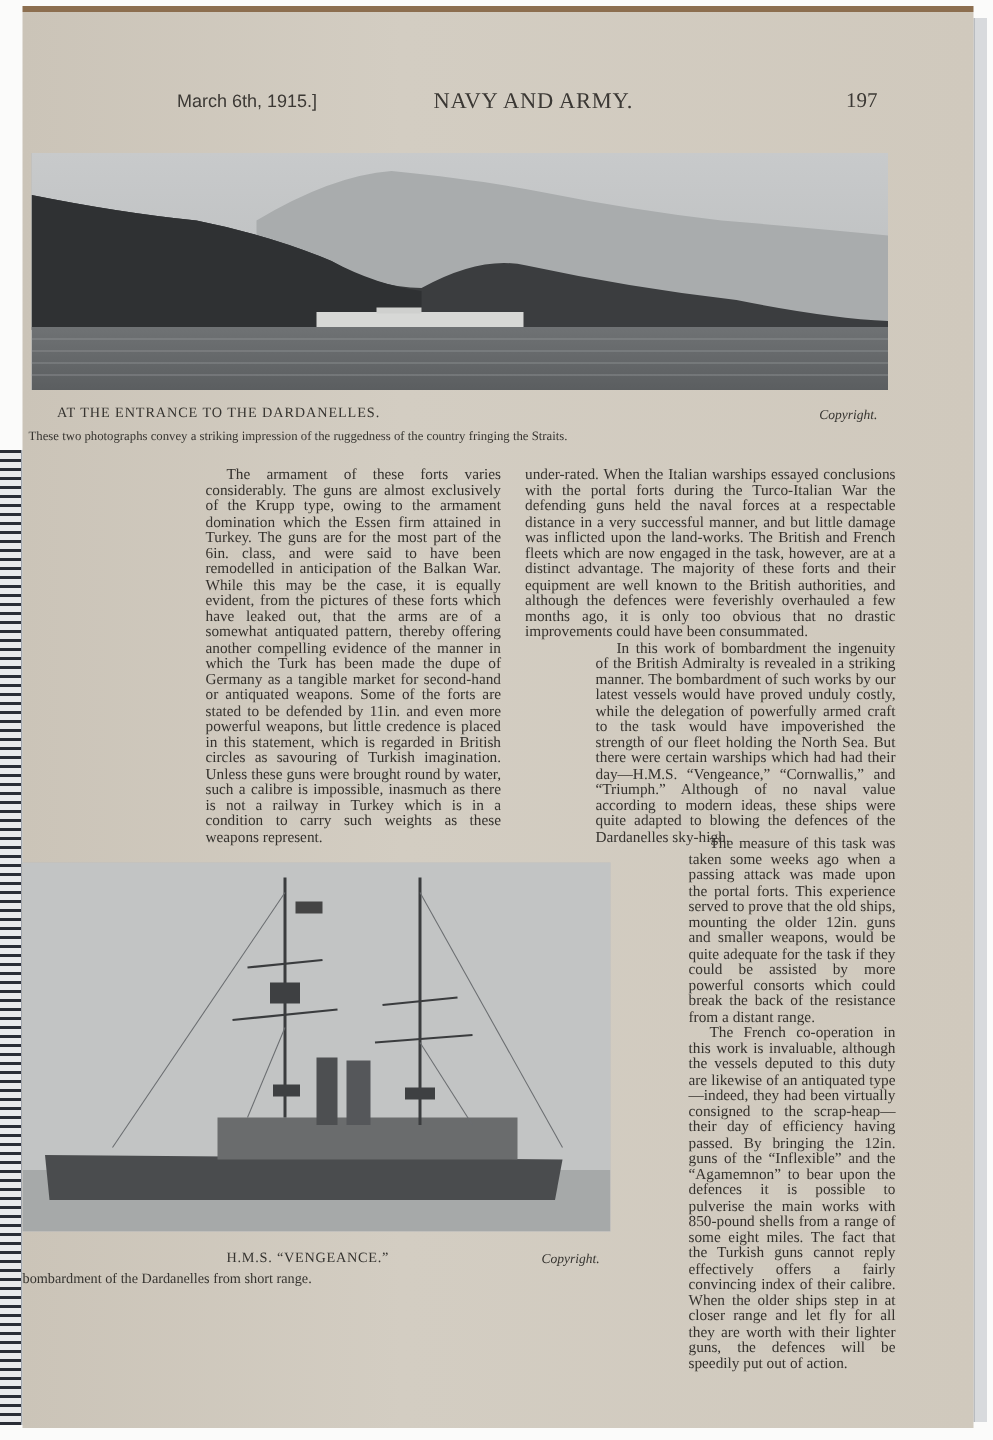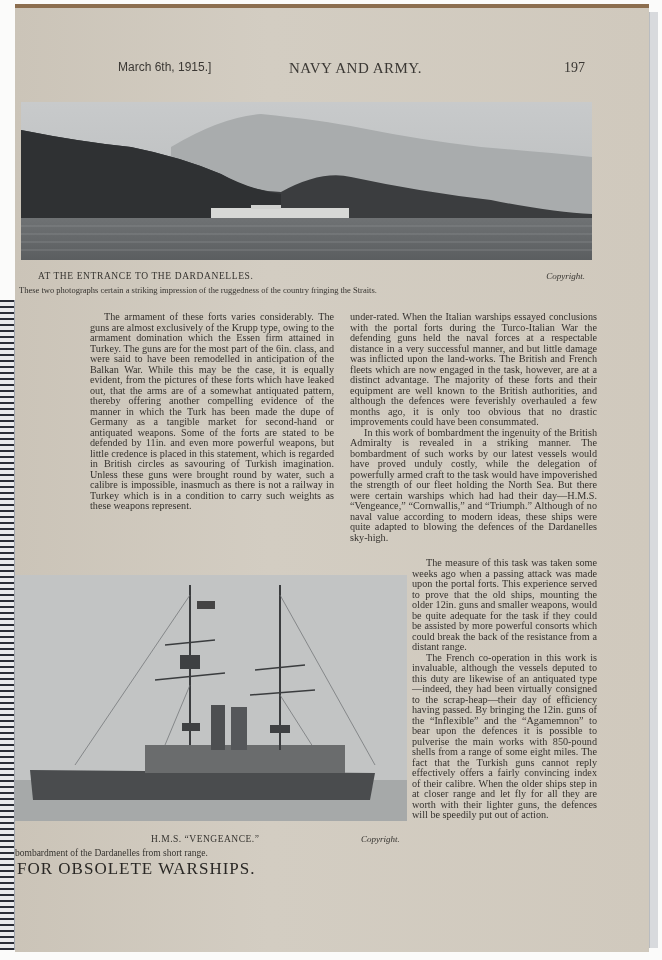--- a/index.html
+++ b/index.html
@@ -36,21 +36,21 @@
   .cap1 { position: absolute; left: 4px; top: 263px; width: 572px; color: #35332f; }
   .cap1 .heading { font-family: "Liberation Serif", serif; font-size: 9.5px; letter-spacing: 0.6px; margin-left: 19px; }
   .cap1 .copy { position: absolute; right: 6px; top: 0; font-style: italic; font-size: 9px; font-family: "Liberation Serif", serif; }
   .cap1 .sub { margin-top: 4px; font-size: 8.5px; font-family: "Liberation Serif", serif; }
 
   .col {
     position: absolute; font-family: "Liberation Serif", serif; font-size: 10.2px; line-height: 10.5px;
     color: #34312d; text-align: justify;
   }
   .col p { margin: 0; text-indent: 0; }
-  .col p.ind { text-indent: 14px; }
+  .col p.ind { text-indent: 14px; margin-left: 47px; }
   .col-left { left: 75px; top: 304px; width: 244px; }
   .col-right { left: 335px; top: 304px; width: 247px; }
   .col-right-narrow { left: 397px; top: 550px; width: 185px; }
 
   .photo-ship {
     position: absolute; left: 0; top: 567px; width: 392px; height: 246px; overflow: hidden;
     background: #bcbebe;
   }
   .cap2 { position: absolute; left: 0; top: 826px; width: 392px; color: #35332f; font-family: "Liberation Serif", serif; }
   .cap2 .heading { position: absolute; left: 136px; top: 0; font-size: 9.5px; letter-spacing: 0.5px; }
@@ -99,21 +99,21 @@
           <line x1="0" y1="132" x2="571" y2="132"></line>
         <line x1="0" y1="140" x2="571" y2="140"></line>
           <line x1="0" y1="148" x2="571" y2="148"></line>
       </g>
     </svg>
   </div>
 
   <div class="cap1">
     <div class="heading">AT THE ENTRANCE TO THE DARDANELLES.</div>
     <span class="copy">Copyright.</span>
-    <div class="sub">These two photographs certain a striking impression of the ruggedness of the country fringing the Straits.</div>
+    <div class="sub">These two photographs convey a striking impression of the ruggedness of the country fringing the Straits.</div>
   </div>
 
   <div class="col col-left">
     <p class="ind">The armament of these forts varies considerably. The guns are almost exclusively of the Krupp type, owing to the armament domination which the Essen firm attained in Turkey. The guns are for the most part of the 6in. class, and were said to have been remodelled in anticipation of the Balkan War. While this may be the case, it is equally evident, from the pictures of these forts which have leaked out, that the arms are of a somewhat antiquated pattern, thereby offering another compelling evidence of the manner in which the Turk has been made the dupe of Germany as a tangible market for second-hand or antiquated weapons. Some of the forts are stated to be defended by 11in. and even more powerful weapons, but little credence is placed in this statement, which is regarded in British circles as savouring of Turkish imagination. Unless these guns were brought round by water, such a calibre is impossible, inasmuch as there is not a railway in Turkey which is in a condition to carry such weights as these weapons represent.</p>
   </div>
 
   <div class="col col-right">
     <p>under-rated. When the Italian warships essayed conclusions with the portal forts during the Turco-Italian War the defending guns held the naval forces at a respectable distance in a very successful manner, and but little damage was inflicted upon the land-works. The British and French fleets which are now engaged in the task, however, are at a distinct advantage. The majority of these forts and their equipment are well known to the British authorities, and although the defences were feverishly overhauled a few months ago, it is only too obvious that no drastic improvements could have been consummated.</p>
     <p class="ind">In this work of bombardment the ingenuity of the British Admiralty is revealed in a striking manner. The bombardment of such works by our latest vessels would have proved unduly costly, while the delegation of powerfully armed craft to the task would have impoverished the strength of our fleet holding the North Sea. But there were certain warships which had had their day—H.M.S. “Vengeance,” “Cornwallis,” and “Triumph.” Although of no naval value according to modern ideas, these ships were quite adapted to blowing the defences of the Dardanelles sky-high.</p>
   </div>
@@ -153,14 +153,13 @@
       </g>
     </svg>
   </div>
 
   <div class="cap2">
     <span class="heading">H.M.S. “VENGEANCE.”</span>
     <span class="copy">Copyright.</span>
     <span class="sub">bombardment of the Dardanelles from short range.</span>
   </div>
 
-  <div class="big-head">FOR OBSOLETE WARSHIPS.</div>
 </div>
 
 </body></html>

